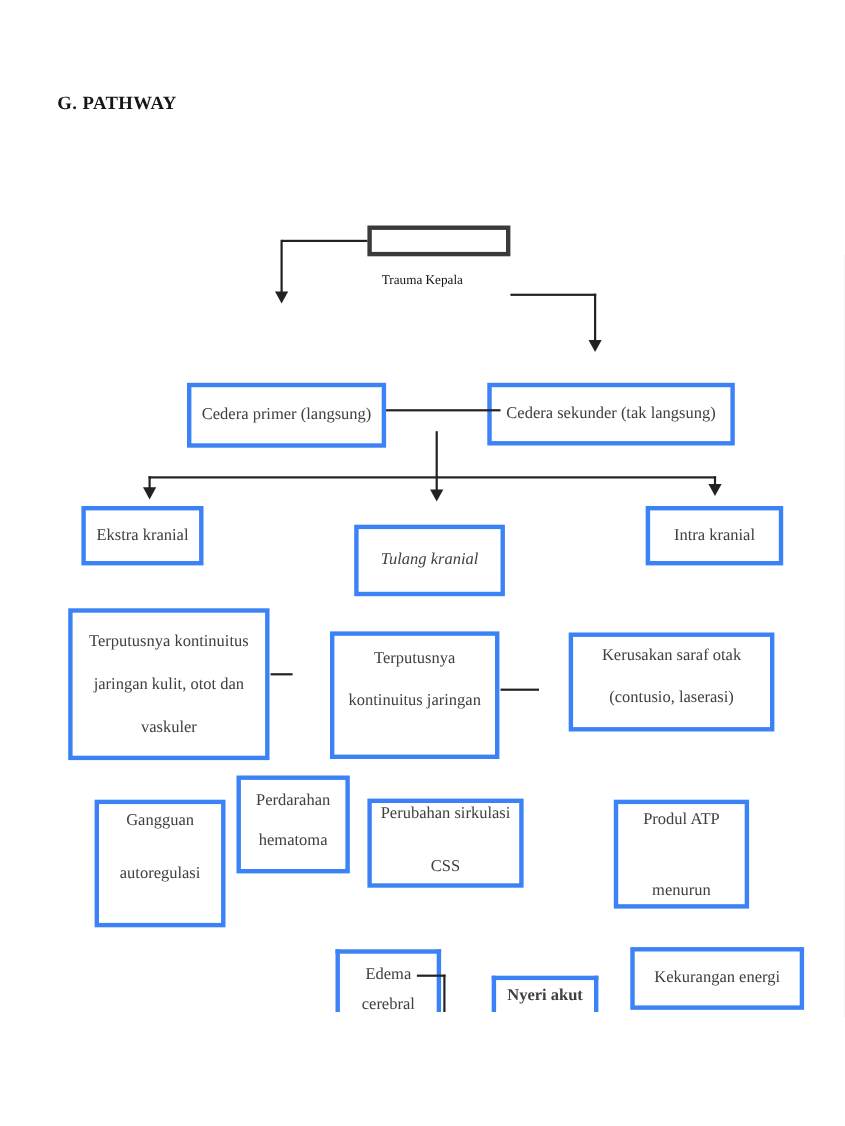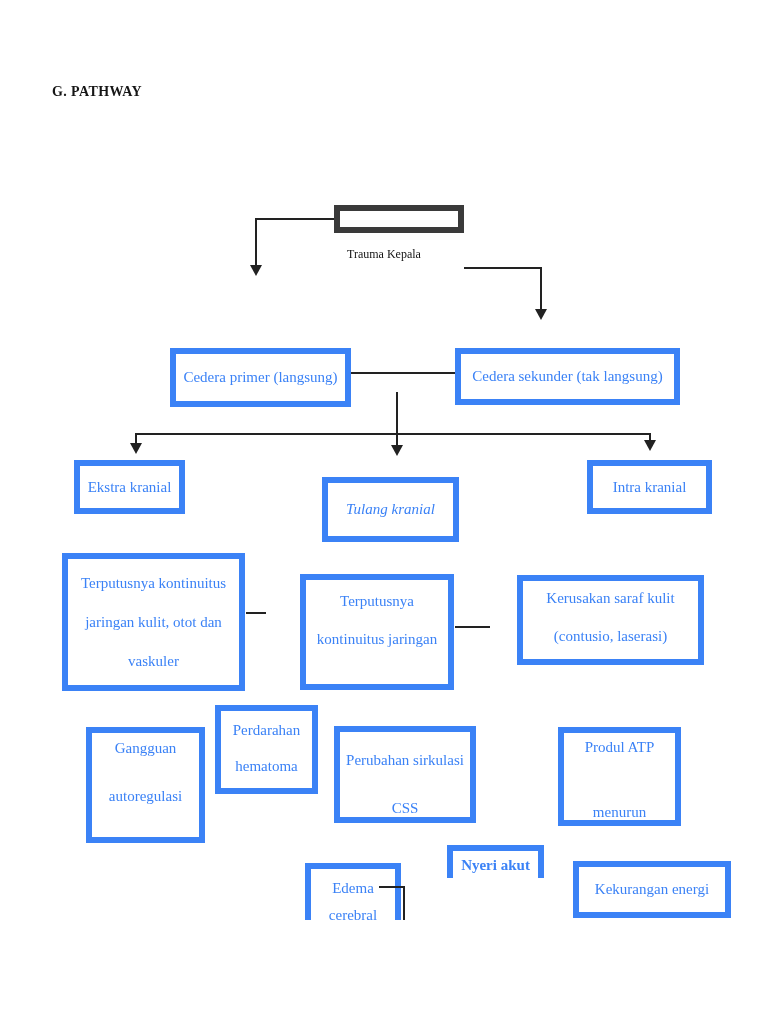--- a/index.html
+++ b/index.html
@@ -6,33 +6,33 @@
   .page{
     position:relative;
     width:768px;height:1024px;
     background:#ffffff;
     overflow:hidden;
     font-family:"Liberation Serif","DejaVu Serif",serif;
     color:#161616;
   }
   .title{
     position:absolute;left:52px;top:84px;
-    font-size:14px;font-weight:bold;letter-spacing:0.4px;
+    font-size:17px;font-weight:bold;letter-spacing:0.4px;
     margin:0;
   }
   .dbox{
     position:absolute;
-    border:6px solid #3b82f6;
+    border:4px solid #3b82f6;
     background:#ffffff;
     box-sizing:border-box;
     display:flex;flex-direction:column;
     align-items:center;justify-content:center;
     text-align:right;
     font-size:15px;line-height:19px;
-    color:#3b82f6;
+    color:#404040;
   }
   .dbox span{display:block;white-space:nowrap;}
   .flow-label{
     position:absolute;
     font-size:12px;color:#131313;
     white-space:nowrap;
   }
   .hline,.vline{position:absolute;background:#222222;}
   .hline{height:2px;}
   .vline{width:2px;}
@@ -61,21 +61,21 @@
     <div class="vline" style="left:255px;top:218px;height:48px;"></div>
     <div class="arrow-down" style="left:250px;top:265px;"></div>
 
     <div class="hline" style="left:464px;top:267px;width:78px;"></div>
     <div class="vline" style="left:540px;top:267px;height:43px;"></div>
     <div class="arrow-down" style="left:535px;top:309px;"></div>
 
     <div class="dbox" style="left:170px;top:348px;width:181px;height:59px;">
       <span>Cedera primer (langsung)</span>
     </div>
-    <div class="dbox" style="left:455px;top:348px;width:225px;height:57px;">
+    <div class="dbox" style="left:443px;top:348px;width:225px;height:57px;">
       <span>Cedera sekunder (tak langsung)</span>
     </div>
     <div class="hline" style="left:351px;top:372px;width:104px;"></div>
 
     <div class="vline" style="left:396px;top:392px;height:42px;"></div>
     <div class="hline" style="left:135px;top:433px;width:516px;"></div>
     <div class="vline" style="left:135px;top:433px;height:11px;"></div>
     <div class="arrow-down" style="left:130px;top:443px;"></div>
     <div class="vline" style="left:396px;top:433px;height:13px;"></div>
     <div class="arrow-down" style="left:391px;top:445px;"></div>
@@ -99,49 +99,49 @@
     </div>
     <div class="hline" style="left:246px;top:612px;width:20px;"></div>
 
     <div class="dbox" style="left:300px;top:574px;width:154px;height:116px;gap:19px;justify-content:flex-start;padding-top:12px;">
       <span>Terputusnya</span>
       <span>kontinuitus jaringan</span>
     </div>
     <div class="hline" style="left:455px;top:626px;width:35px;"></div>
 
     <div class="dbox" style="left:517px;top:575px;width:187px;height:90px;gap:19px;justify-content:flex-start;padding-top:8px;">
-      <span>Kerusakan saraf kulit</span>
+      <span>Kerusakan saraf otak</span>
       <span>(contusio, laserasi)</span>
     </div>
 
     <div class="dbox" style="left:86px;top:727px;width:119px;height:116px;gap:29px;justify-content:flex-start;padding-top:6px;">
       <span>Gangguan</span>
       <span>autoregulasi</span>
     </div>
     <div class="dbox" style="left:215px;top:705px;width:103px;height:89px;gap:17px;justify-content:flex-start;padding-top:10px;">
       <span>Perdarahan</span>
       <span>hematoma</span>
     </div>
-    <div class="dbox" style="left:334px;top:726px;width:142px;height:97px;gap:29px;justify-content:flex-start;padding-top:19px;">
+    <div class="dbox" style="left:334px;top:726px;width:142px;height:81px;gap:29px;justify-content:flex-start;padding-top:1px;">
       <span>Perubahan sirkulasi</span>
       <span>CSS</span>
     </div>
     <div class="dbox" style="left:558px;top:727px;width:123px;height:99px;gap:46px;justify-content:flex-start;padding-top:5px;">
       <span>Produl ATP</span>
       <span>menurun</span>
     </div>
 
     <div class="dbox noborder-bottom" style="left:305px;top:863px;width:96px;height:57px;gap:8px;justify-content:flex-start;padding-top:10px;">
       <span>Edema</span>
       <span>cerebral</span>
     </div>
     <div class="hline" style="left:379px;top:886px;width:26px;"></div>
     <div class="vline" style="left:403px;top:886px;height:34px;"></div>
 
-    <div class="dbox noborder-bottom bold" style="left:447px;top:845px;width:97px;height:33px;justify-content:flex-start;padding-top:5px;">
+    <div class="dbox noborder-bottom bold" style="left:447px;top:887px;width:97px;height:33px;justify-content:flex-start;padding-top:5px;">
       <span>Nyeri akut</span>
     </div>
 
     <div class="dbox" style="left:573px;top:861px;width:158px;height:57px;">
       <span>Kekurangan energi</span>
     </div>
 
   </div>
 </div>
 

